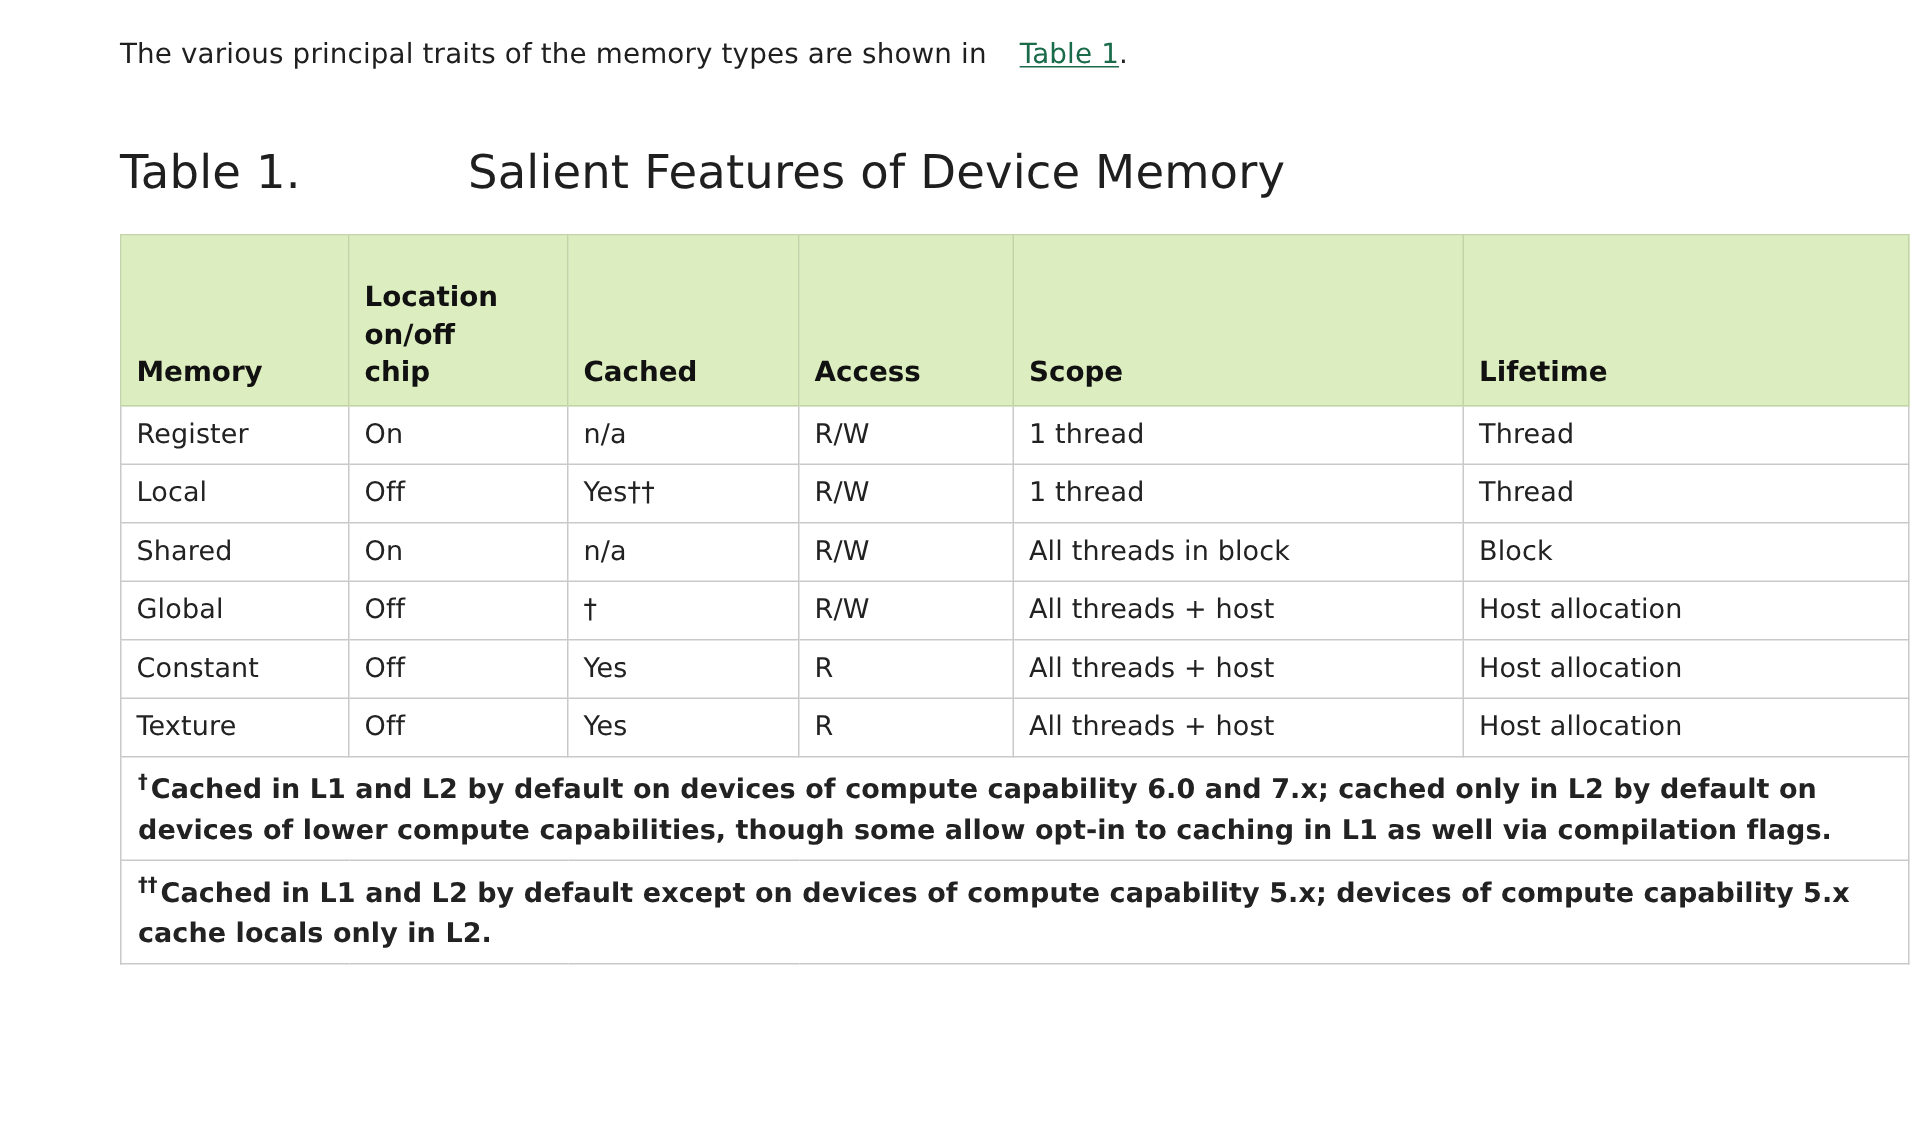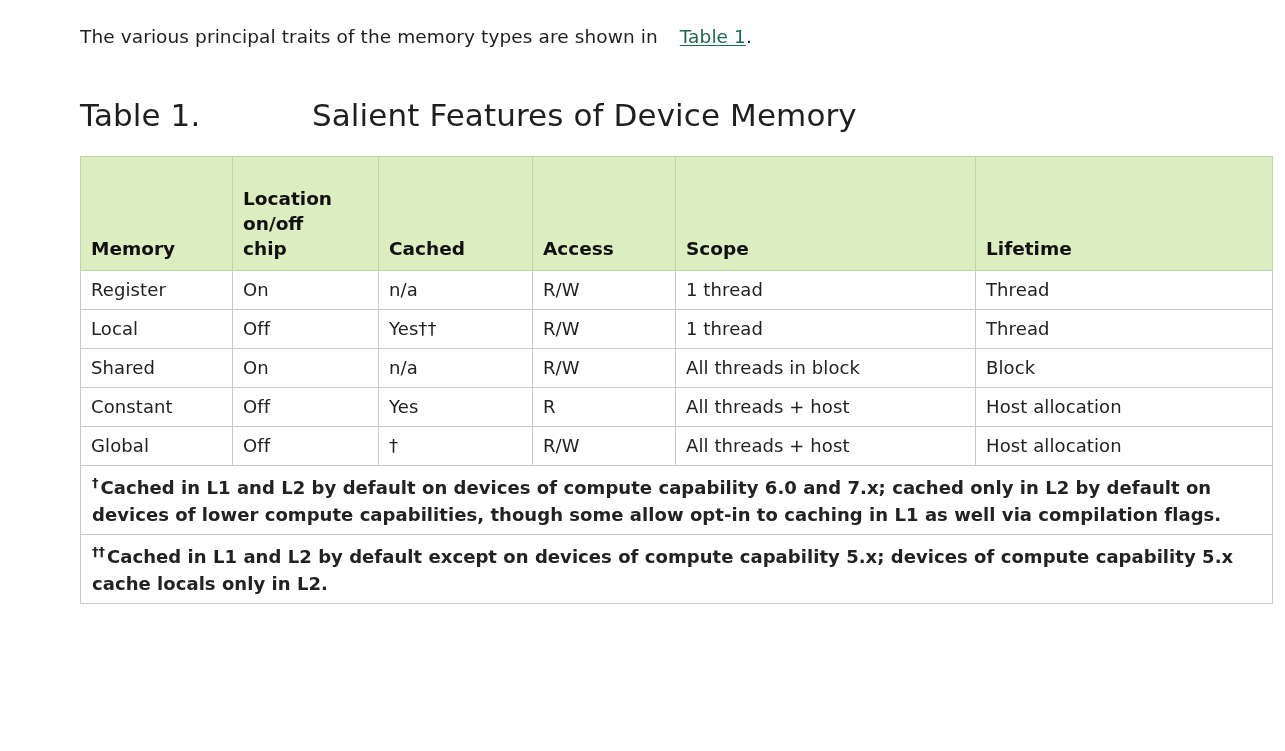--- a/index.html
+++ b/index.html
@@ -187,32 +187,40 @@
         </tr>
         <tr>
           <td>Shared</td>
           <td>On</td>
           <td>n/a</td>
           <td>R/W</td>
           <td>All threads in block</td>
           <td>Block</td>
         </tr>
         <tr>
+          <td>Global</td>
+          <td>Off</td>
+          <td>†</td>
+          <td>R/W</td>
+          <td>All threads + host</td>
+          <td>Host allocation</td>
+        </tr>
+        <tr>
           <td>Constant</td>
           <td>Off</td>
           <td>Yes</td>
           <td>R</td>
           <td>All threads + host</td>
           <td>Host allocation</td>
         </tr>
         <tr>
-          <td>Global</td>
-          <td>Off</td>
-          <td>†</td>
-          <td>R/W</td>
+          <td>Texture</td>
+          <td>Off</td>
+          <td>Yes</td>
+          <td>R</td>
           <td>All threads + host</td>
           <td>Host allocation</td>
         </tr>
         <tr class="footnote-row">
           <td colspan="6"><sup class="dagger">†</sup><span>Cached in L1 and L2 by default on devices of compute capability 6.0 and 7.x; cached only in L2 by default on devices of lower compute capabilities, though some allow opt-in to caching in L1 as well via compilation flags.</span></td>
         </tr>
         <tr class="footnote-row">
           <td colspan="6"><sup class="dagger">††</sup><span>Cached in L1 and L2 by default except on devices of compute capability 5.x; devices of compute capability 5.x cache locals only in L2.</span></td>
         </tr>
       </tbody>

